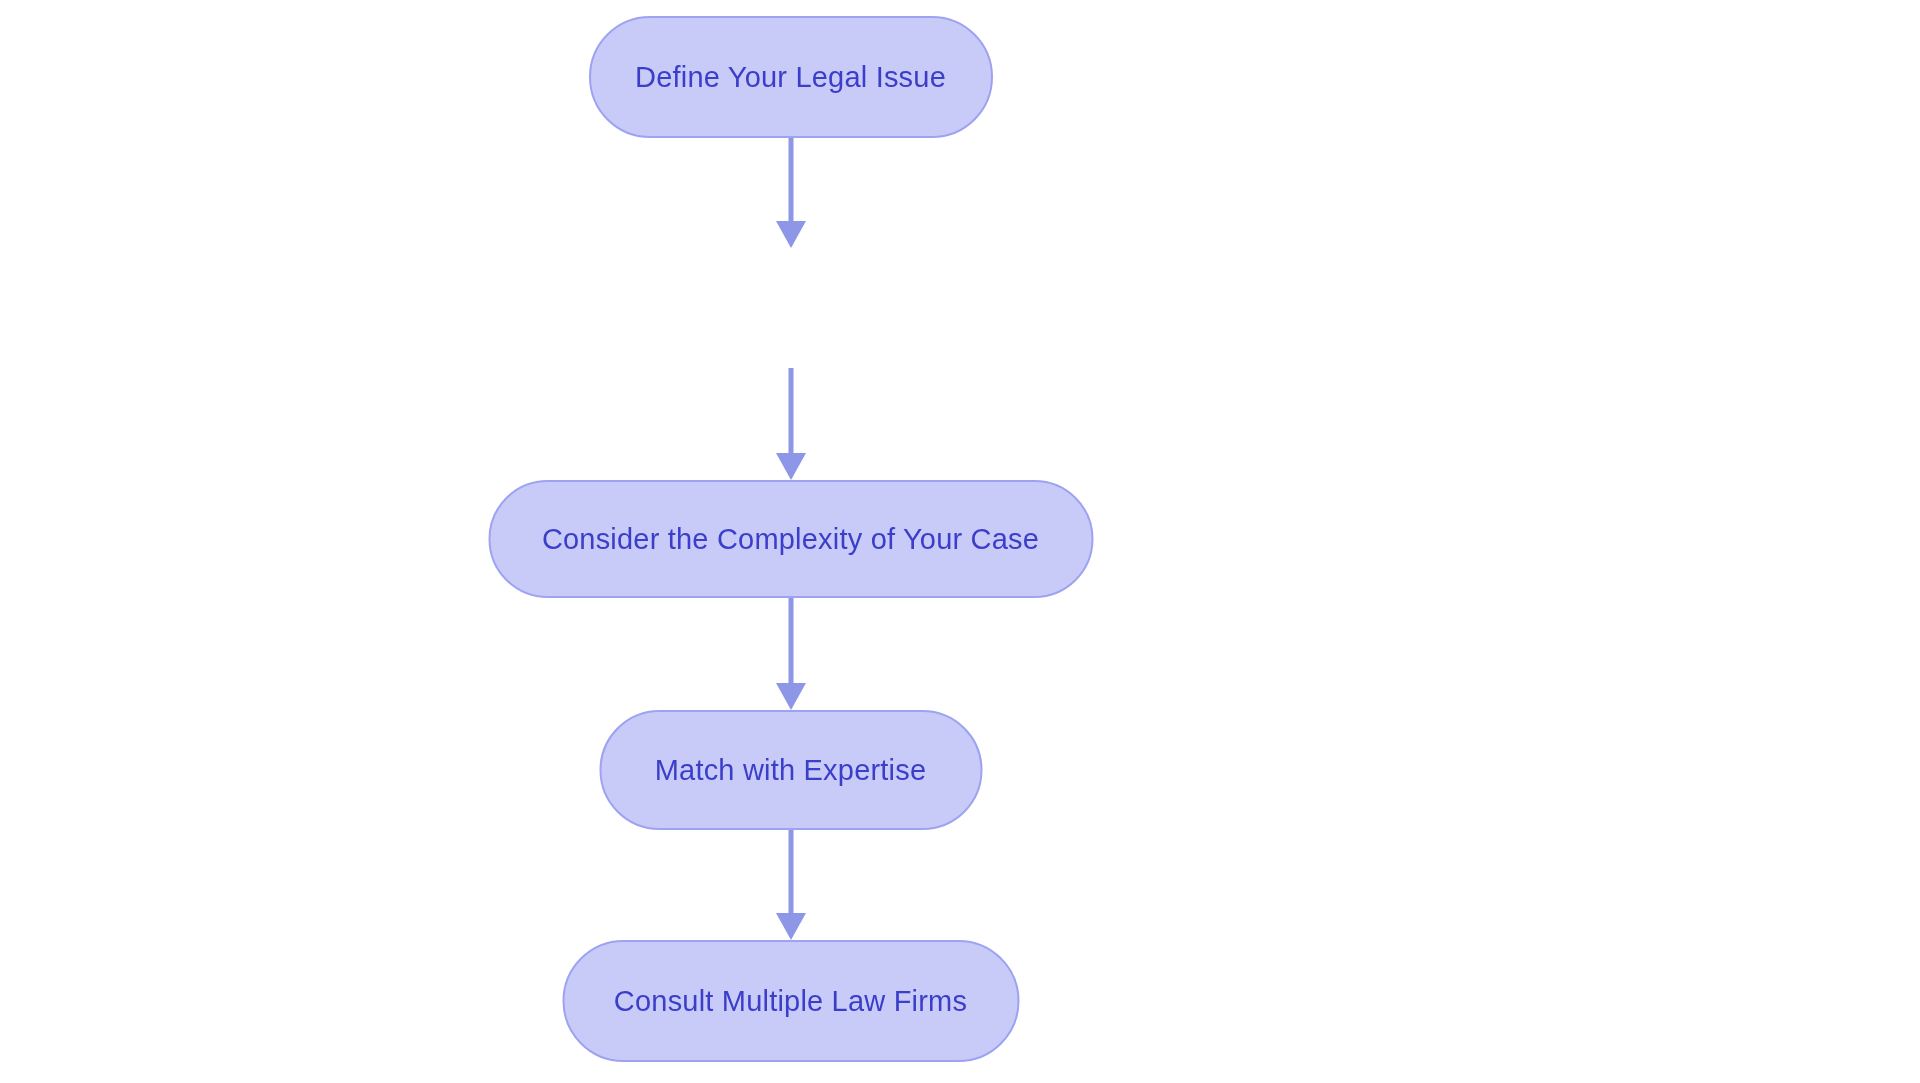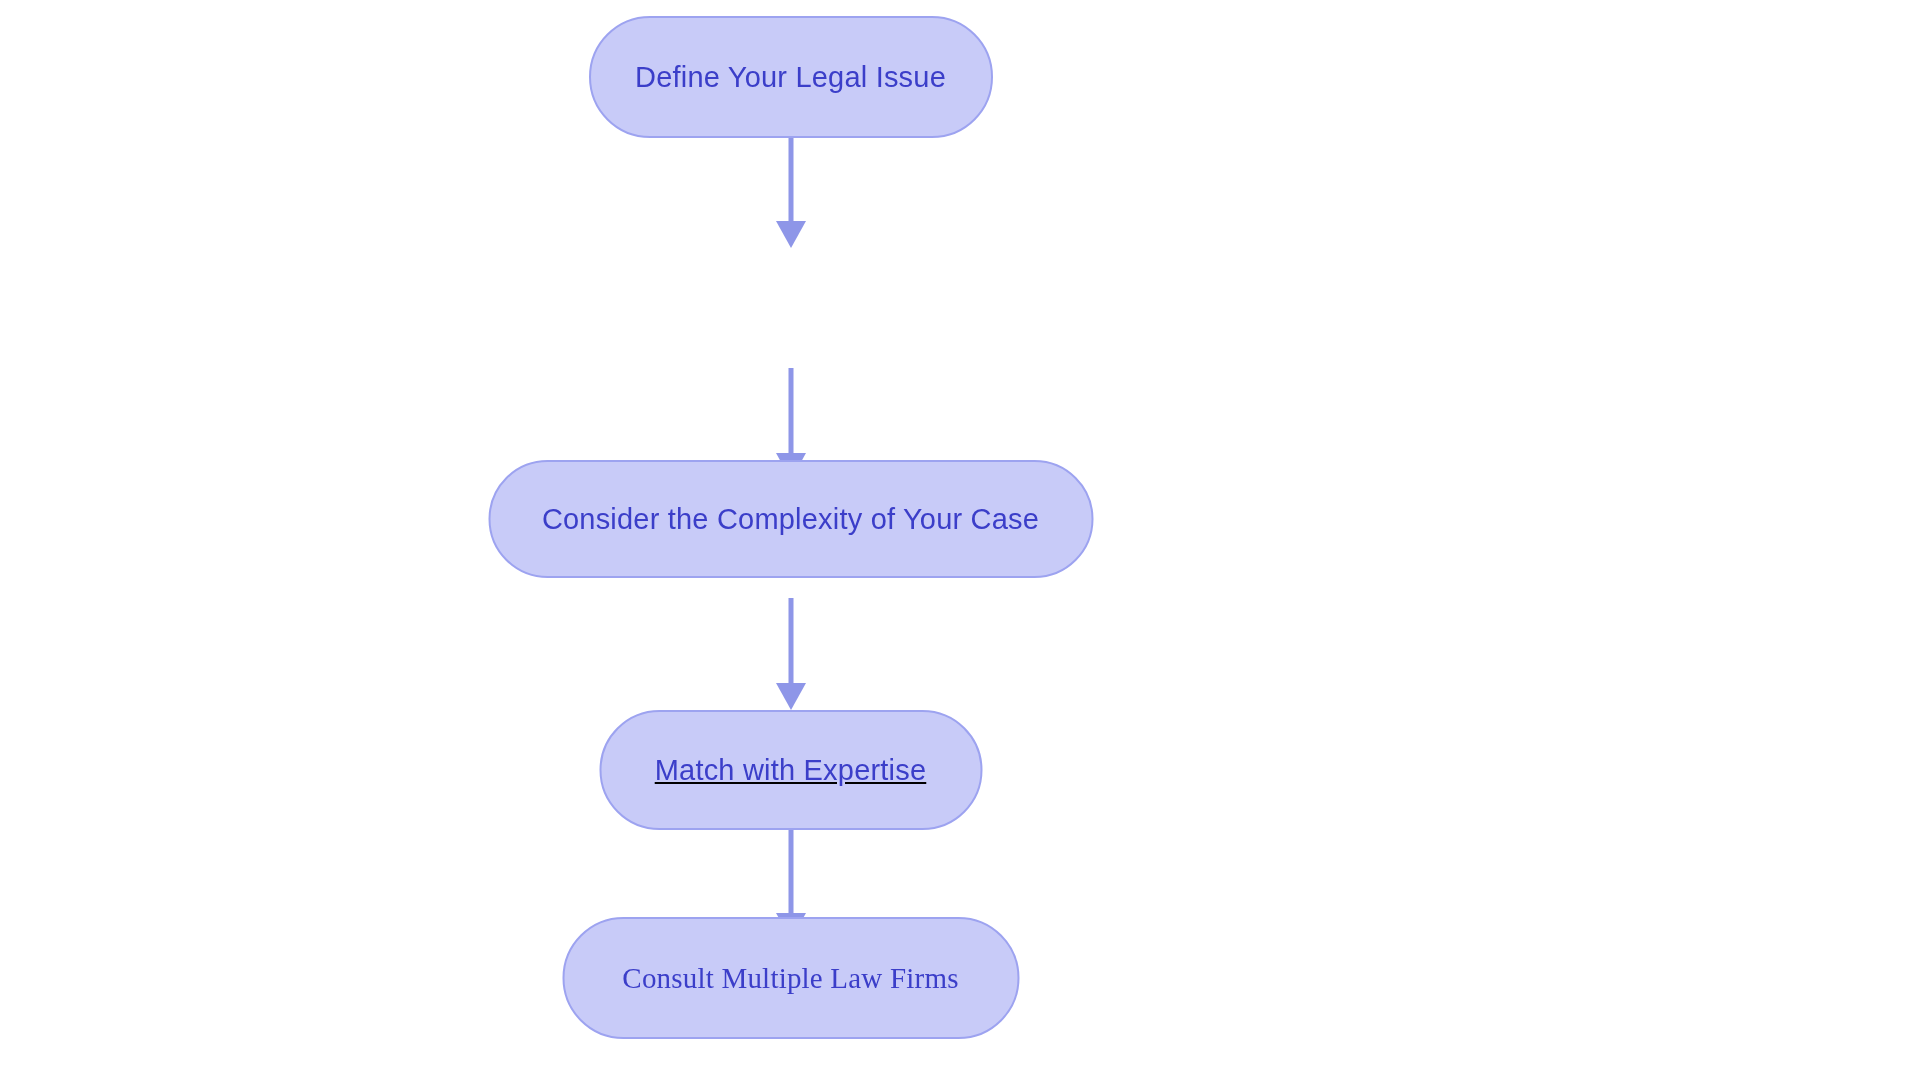--- a/index.html
+++ b/index.html
@@ -36,23 +36,23 @@
   }
   .node-label {
     color: var(--node-text);
     font-size: 29px;
     font-weight: 400;
     letter-spacing: 0.2px;
     white-space: nowrap;
   }
   .n1 { top: 16px;  width: 404px; height: 122px; }
   .n2 { top: 248px; width: 562px; height: 120px; }
-  .n3 { top: 460px; width: 605px; height: 118px; }
-  .n4 { top: 710px; width: 383px; height: 120px; text-decoration: underline; }
-  .n5 { top: 917px; width: 457px; height: 122px; font-family: Liberation Serif, serif; }
+  .n3 { top: 480px; width: 605px; height: 118px; }
+  .n4 { top: 710px; width: 383px; height: 120px; }
+  .n5 { top: 940px; width: 457px; height: 122px; }
 
   .arrow {
     position: absolute;
     left: 50%;
     transform: translateX(-50%);
     width: 30px;
   }
   .a1 { top: 138px; height: 110px; }
   .a2 { top: 368px; height: 112px; }
   .a3 { top: 598px; height: 112px; }

